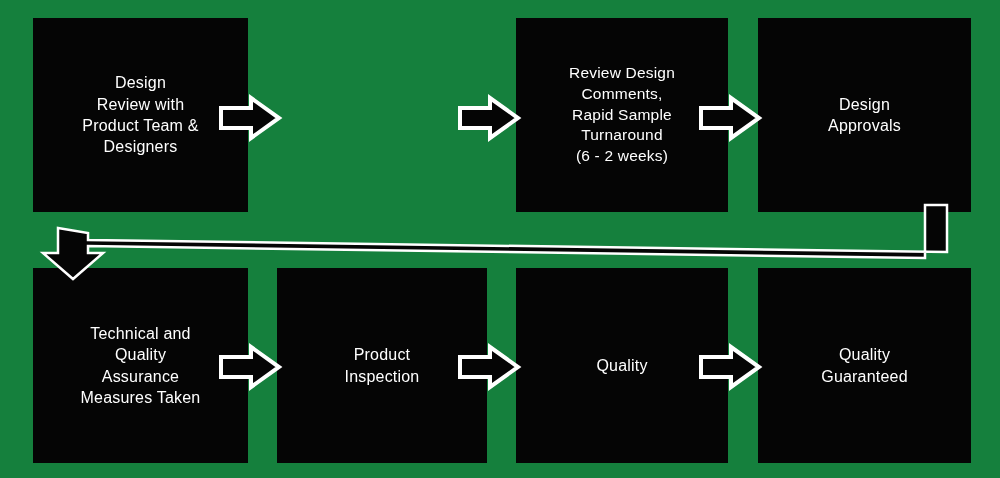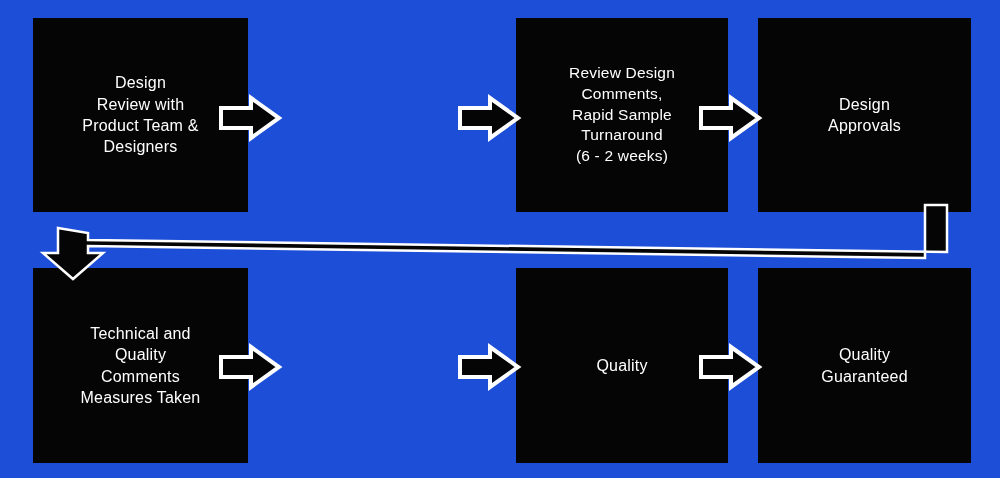--- a/index.html
+++ b/index.html
@@ -7,21 +7,21 @@
     padding: 0;
     background: #ffffff;
   }
   body {
     font-family: "Liberation Sans", sans-serif;
   }
   #canvas {
     position: relative;
     width: 1000px;
     height: 478px;
-    background: #1d4ed8;
+    background: #15803d;
     overflow: hidden;
   }
   .flow-box {
     position: absolute;
     background: #050505;
     display: flex;
     align-items: center;
     justify-content: center;
     box-sizing: border-box;
   }
@@ -91,24 +91,28 @@
   </div>
 
   <div class="flow-box r1 c4">
     <div class="flow-box-label fs-md">Design
 Approvals</div>
   </div>
 
   <div class="flow-box r2 c1">
     <div class="flow-box-label fs-md">Technical and
 Quality
-Comments
+Assurance
 Measures Taken</div>
   </div>
 
+  <div class="flow-box r2 c2">
+    <div class="flow-box-label fs-md">Product
+Inspection</div>
+  </div>
 
   <div class="flow-box r2 c3">
     <div class="flow-box-label fs-md">Quality</div>
   </div>
 
   <div class="flow-box r2 c4">
     <div class="flow-box-label fs-md">Quality
 Guaranteed</div>
   </div>
 

